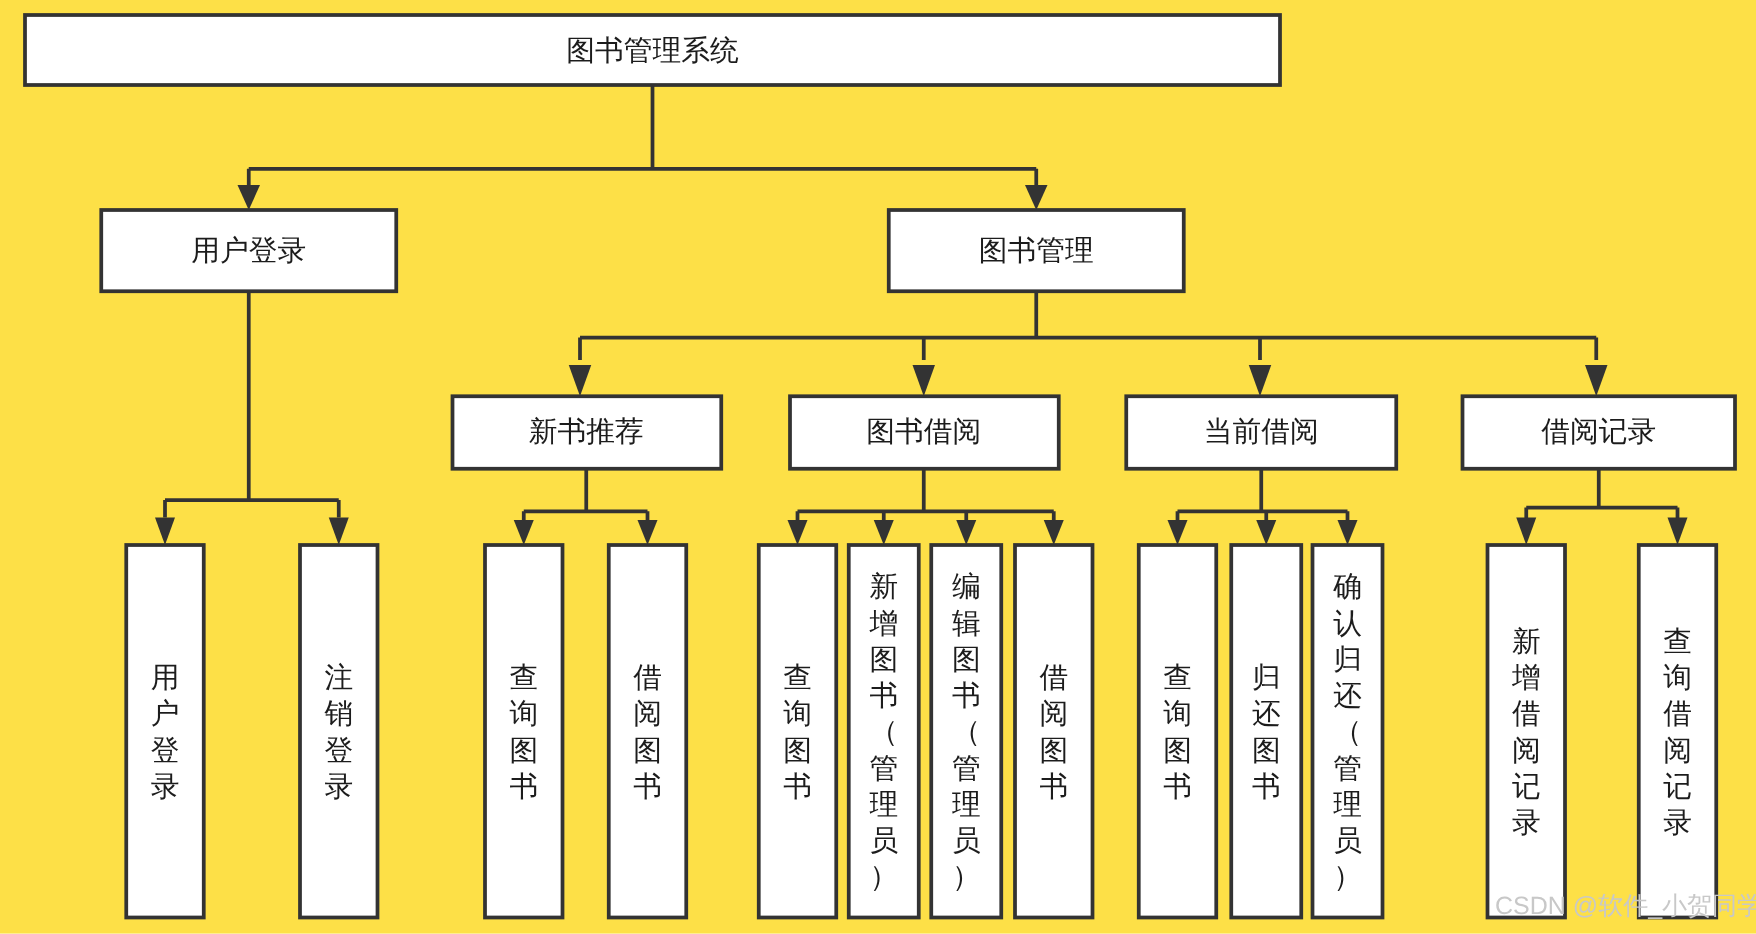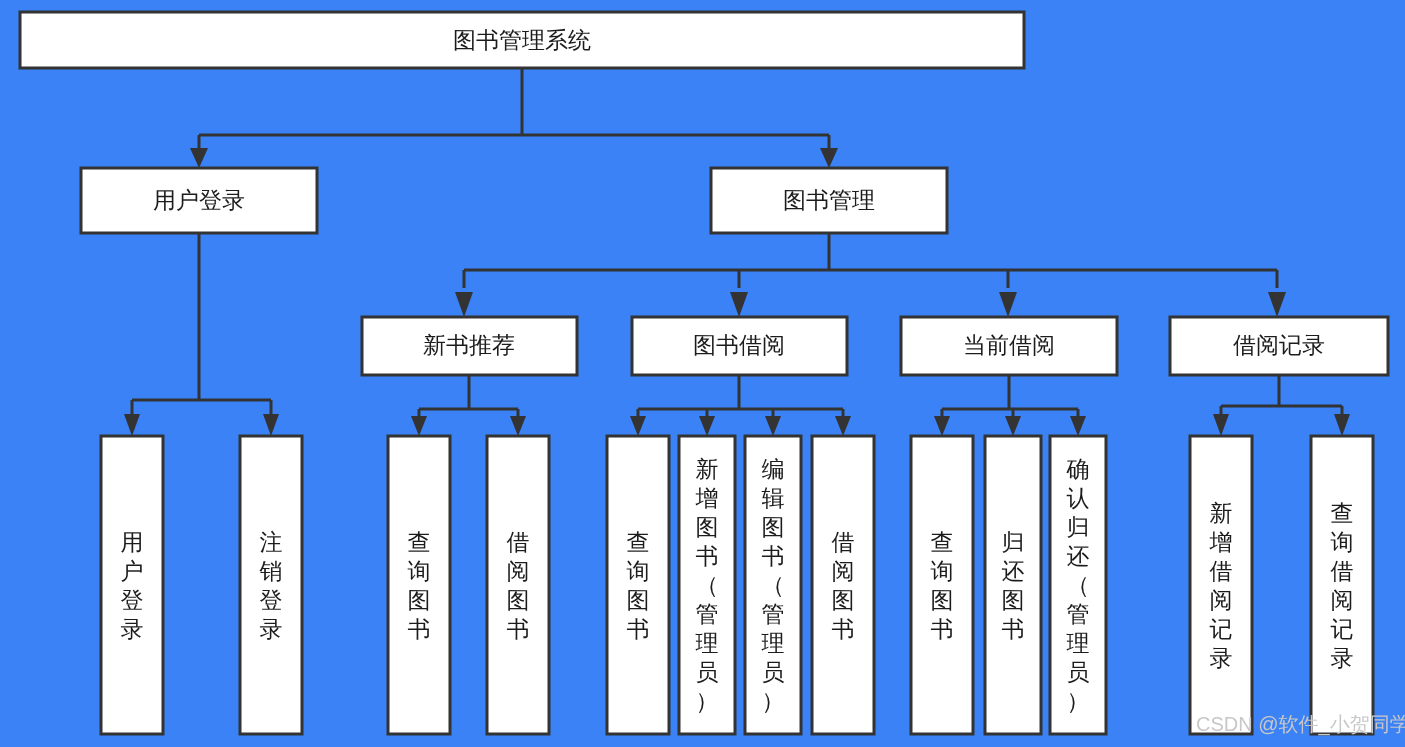--- a/index.html
+++ b/index.html
@@ -7,21 +7,21 @@
     padding: 0;
     background: #ffffff;
   }
   body {
     font-family: "Liberation Sans", "DejaVu Sans", sans-serif;
   }
   #diagram-root {
     position: relative;
     width: 1405px;
     height: 747px;
-    background: #3b82f6;
+    background: #fde047;
     overflow: hidden;
   }
   svg.flow {
     position: absolute;
     left: 0;
     top: 0;
     width: 1405px;
     height: 747px;
   }
   .node-rect {

